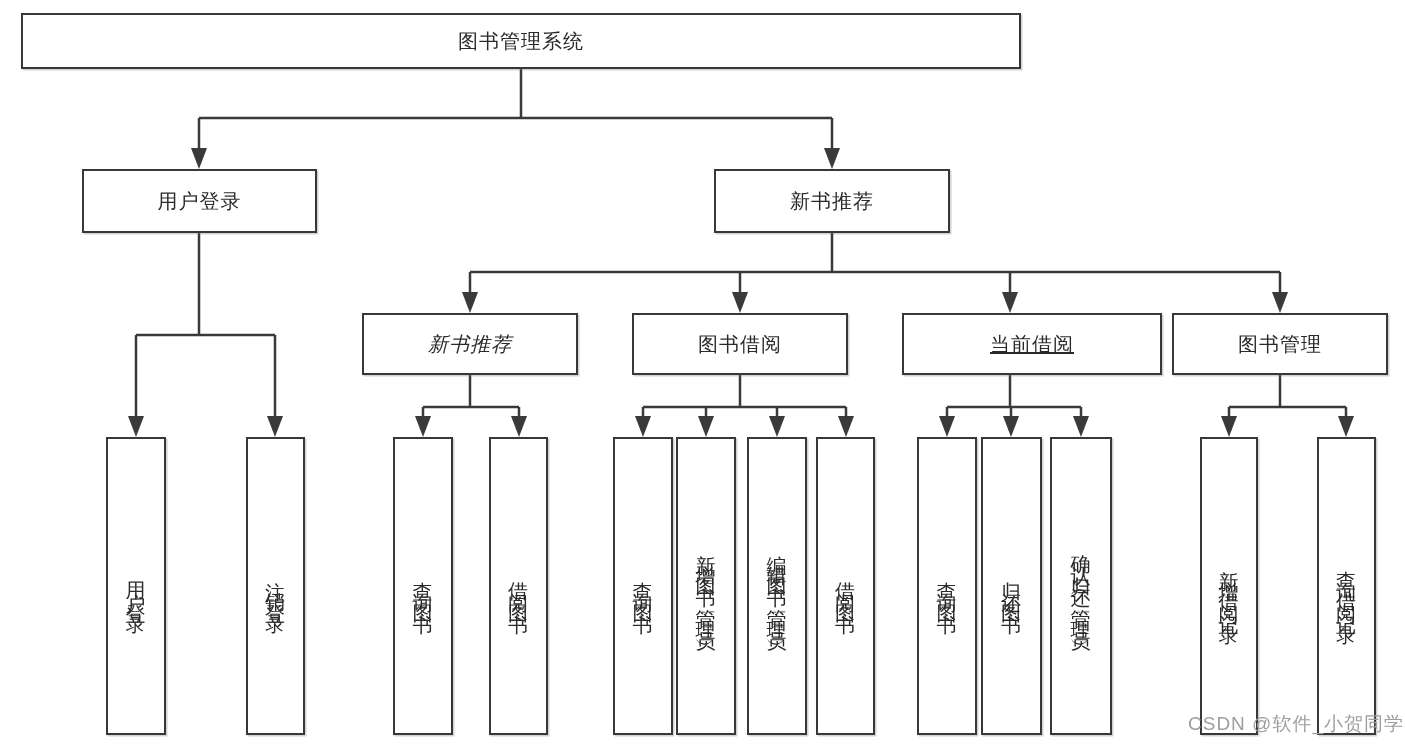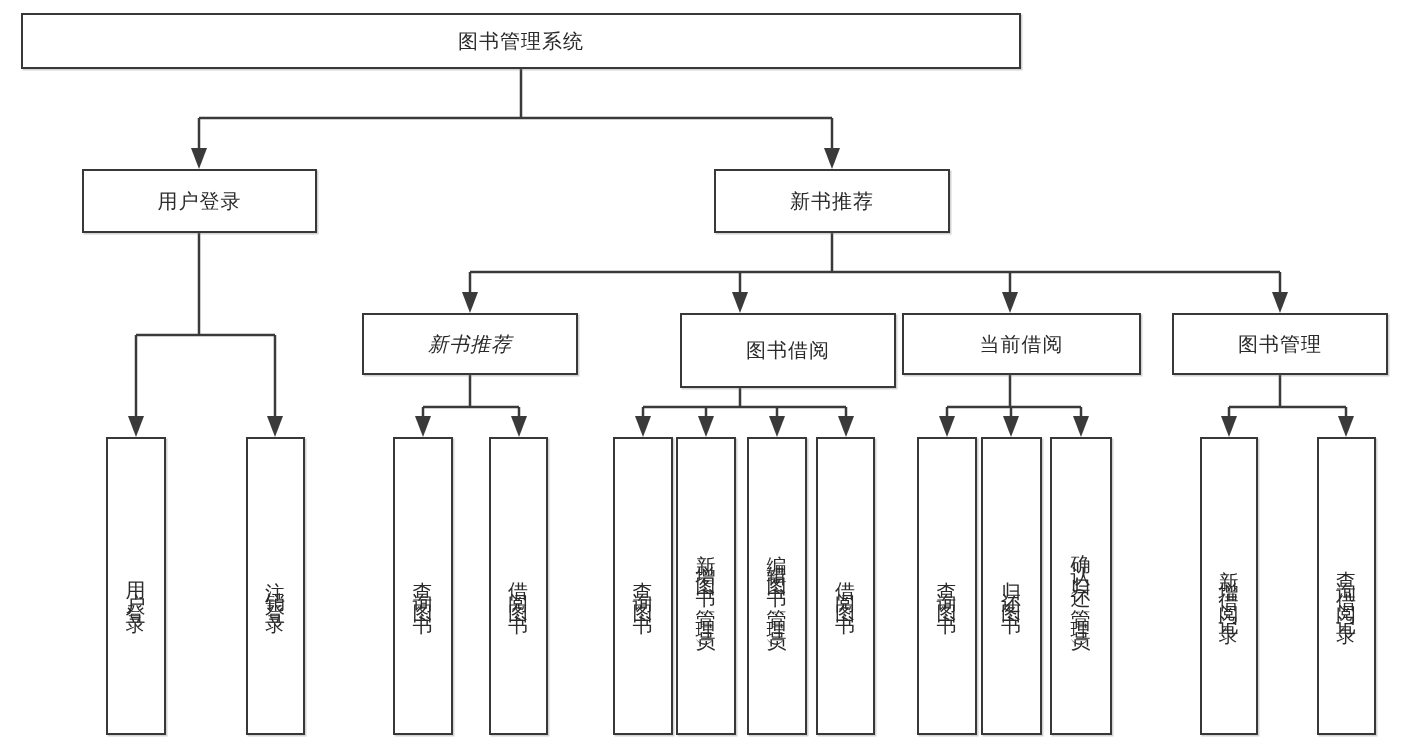--- a/index.html
+++ b/index.html
@@ -22,22 +22,22 @@
     writing-mode:vertical-rl; text-orientation:mixed;
     letter-spacing:11px; line-height:1; font-size:20px;
     padding-top:4px;
   }
 
   
   #root-box        { left:21px;  top:13px;  width:1000px; height:56px; }
   #user-login-box  { left:82px;  top:169px; width:235px;  height:64px; }
   #book-mgmt-box   { left:714px; top:169px; width:236px;  height:64px; }
   #new-books-box   { left:362px; top:313px; width:216px;  height:62px;font-style:italic; }
-  #book-borrow-box { left:632px; top:313px; width:216px;  height:75px;margin-left:48px; }
-  #current-borrow-box { left:902px;  top:313px; width:239px; height:62px; }
+  #book-borrow-box { left:632px; top:313px; width:216px;  height:62px; }
+  #current-borrow-box { left:902px;  top:313px; width:260px; height:62px;text-decoration:underline; }
   #borrow-records-box { left:1172px; top:313px; width:216px; height:62px; }
 
   
   #leaf-login   { left:106px;  top:437px; width:60px; height:298px; }
   #leaf-logout  { left:246px;  top:437px; width:59px; height:298px; }
   #leaf-nb-query  { left:393px; top:437px; width:60px; height:298px; }
   #leaf-nb-borrow { left:489px; top:437px; width:59px; height:298px; }
   #leaf-bb-query  { left:613px; top:437px; width:60px; height:298px; }
   #leaf-bb-add    { left:676px; top:437px; width:60px; height:298px; }
   #leaf-bb-edit   { left:747px; top:437px; width:60px; height:298px; }
@@ -127,13 +127,14 @@
   <div class="box vbox" id="leaf-bb-edit">编辑图书（管理员）</div>
   <div class="box vbox" id="leaf-bb-borrow">借阅图书</div>
 
   <div class="box vbox" id="leaf-cb-query">查询图书</div>
   <div class="box vbox" id="leaf-cb-return">归还图书</div>
   <div class="box vbox" id="leaf-cb-confirm">确认归还（管理员）</div>
 
   <div class="box vbox" id="leaf-br-add">新增借阅记录</div>
   <div class="box vbox" id="leaf-br-query">查询借阅记录</div>
 
+  <div class="watermark">CSDN @软件_小贺同学</div>
 </div>
 
 </body></html>

